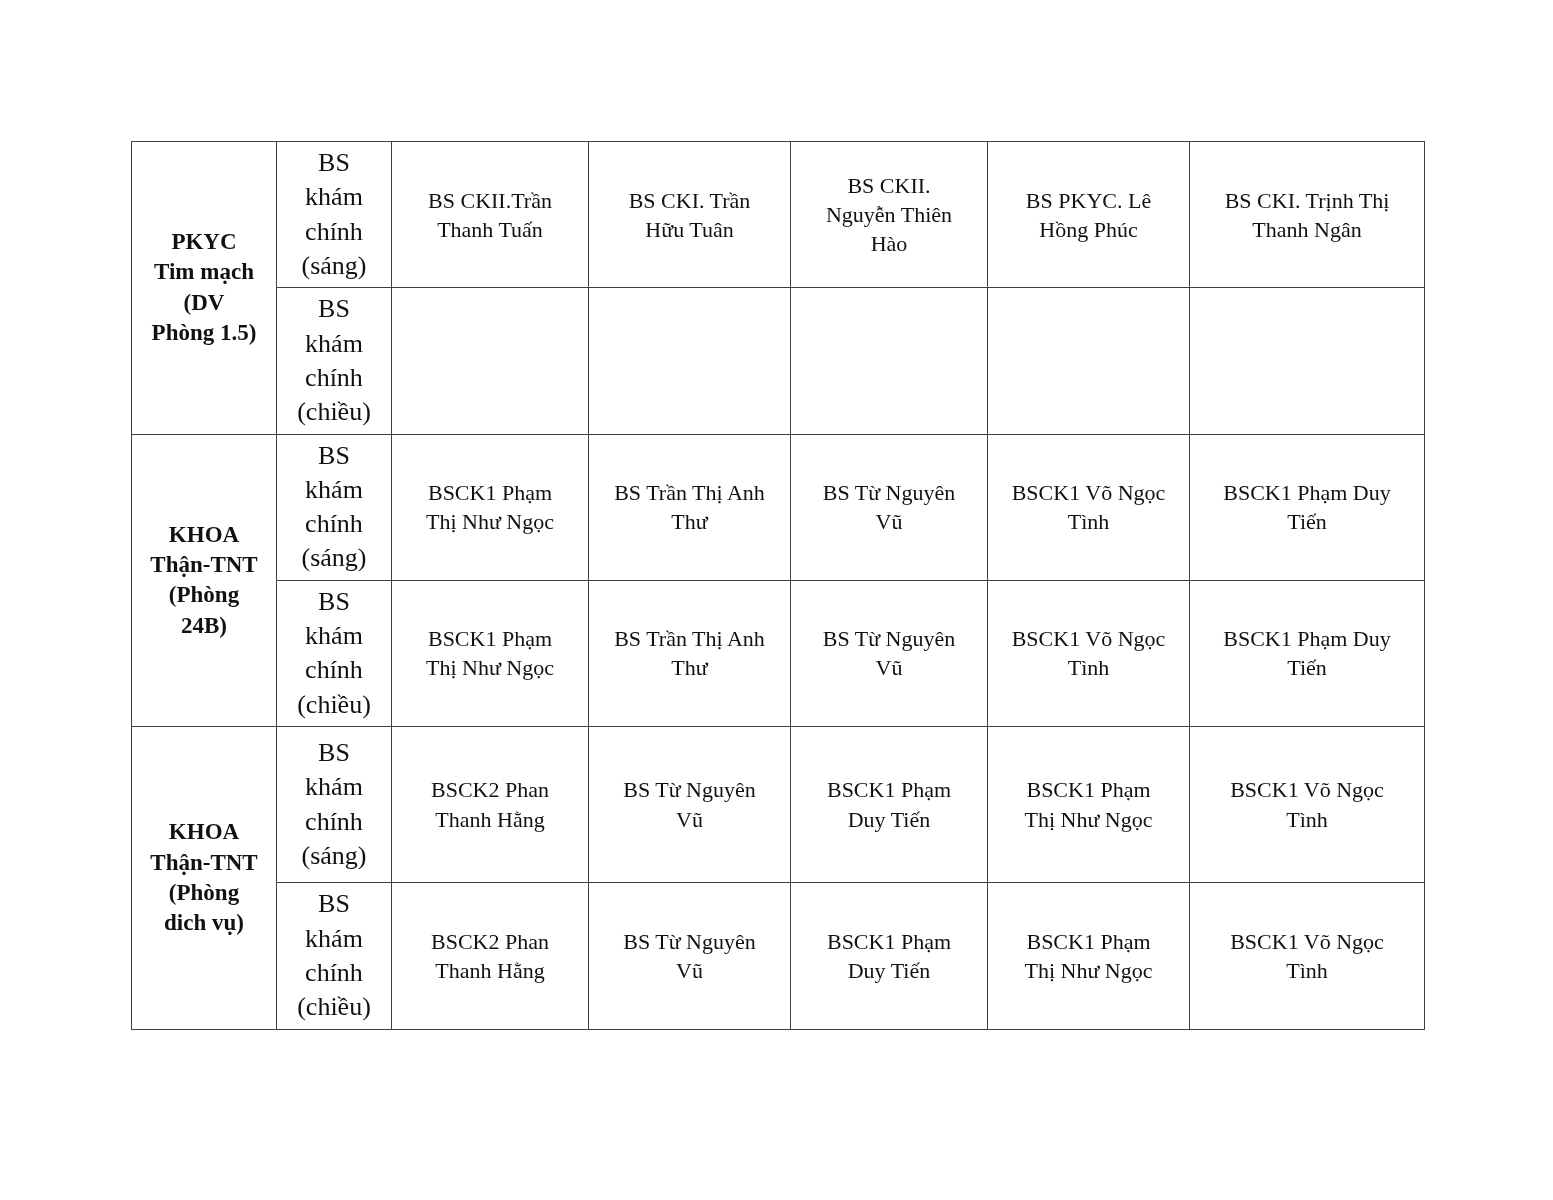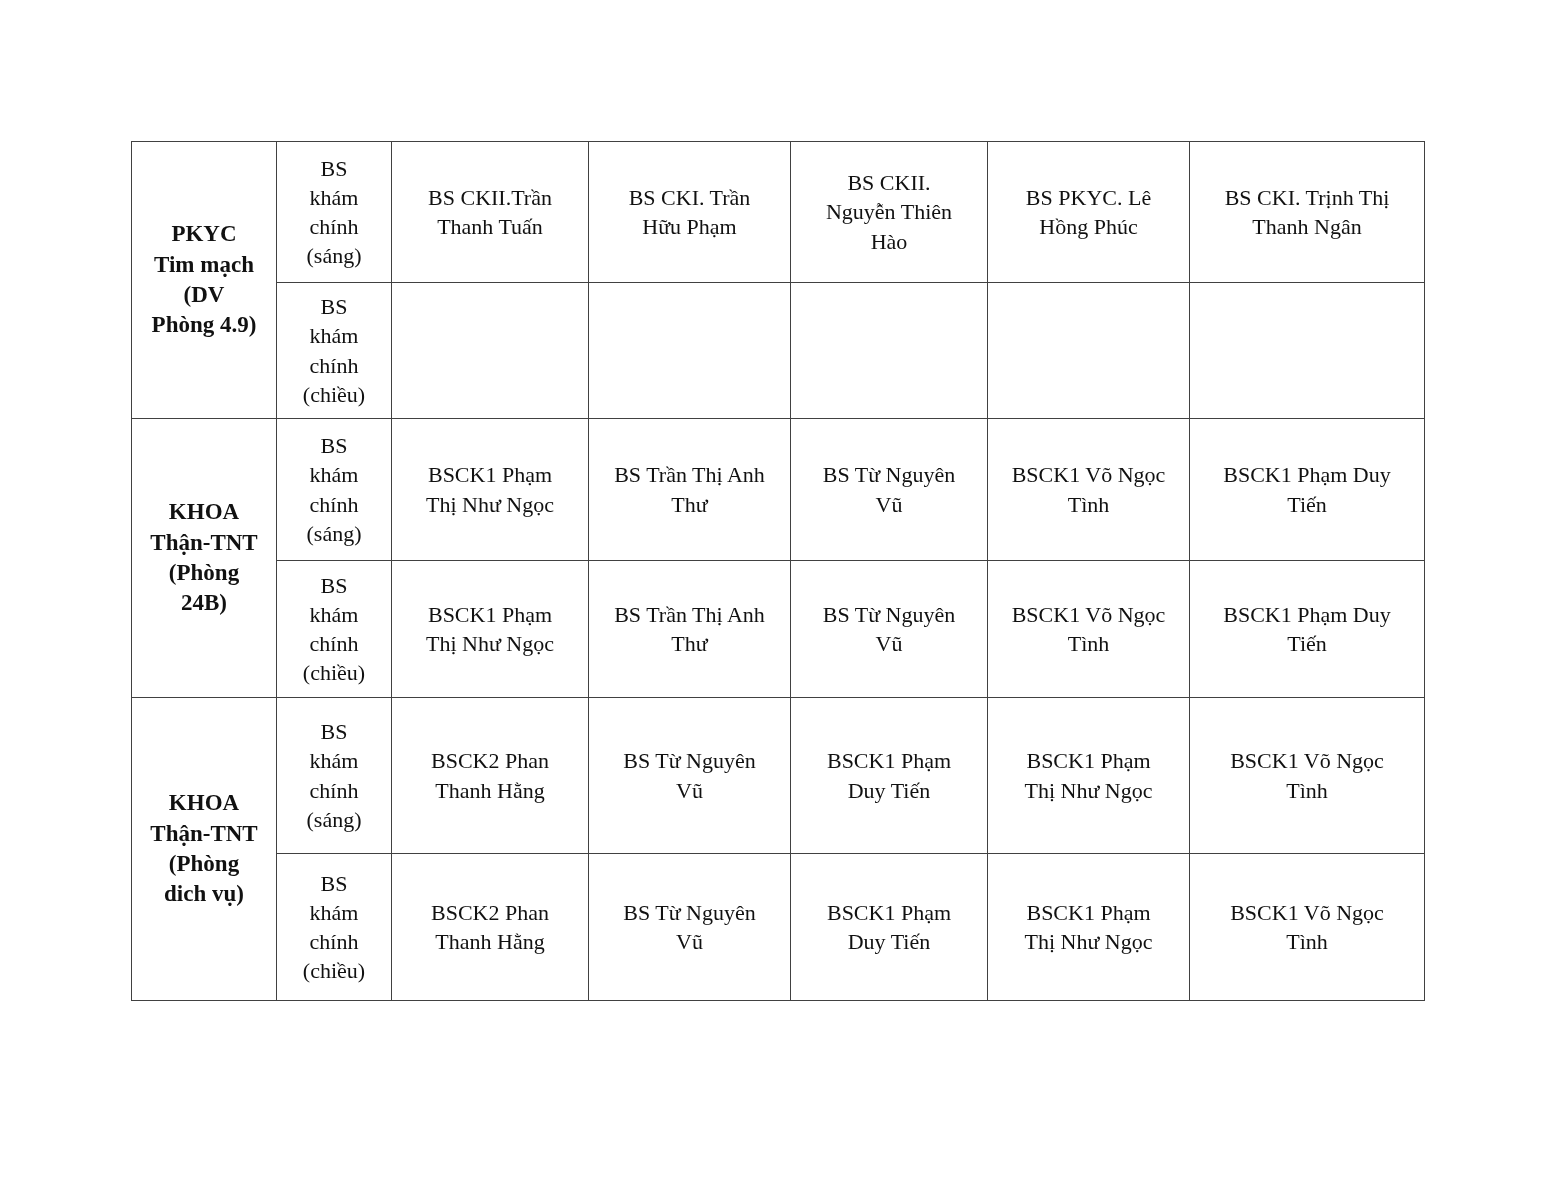--- a/index.html
+++ b/index.html
@@ -31,21 +31,21 @@
     white-space: pre-line;
     padding: 4px 6px;
     box-sizing: border-box;
     line-height: 1.32;
   }
   td.dept {
     font-weight: bold;
     font-size: 23px;
   }
   td.session {
-    font-size: 22px;
+    font-size: 26px;
     font-family: Liberation Serif, serif;
   }
   td.doctor {
     font-size: 22px;
   }
   tr.r1 { height: 141px; }
   tr.r2 { height: 136px; }
   tr.r3 { height: 142px; }
   tr.r4 { height: 137px; }
   tr.r5 { height: 156px; }
@@ -64,29 +64,29 @@
       <col style="width:197px">
       <col style="width:202px">
       <col style="width:235px">
     </colgroup>
     <tbody>
 
       <tr class="r1">
         <td class="dept" rowspan="2">PKYC
 Tim mạch
 (DV
-Phòng 4.9)</td>
+Phòng 1.5)</td>
         <td class="session">BS
 khám
 chính
 (sáng)</td>
         <td class="doctor">BS CKII.Trần
 Thanh Tuấn</td>
         <td class="doctor">BS CKI. Trần
-Hữu Phạm</td>
+Hữu Tuân</td>
         <td class="doctor">BS CKII.
 Nguyễn Thiên
 Hào</td>
         <td class="doctor">BS PKYC. Lê
 Hồng Phúc</td>
         <td class="doctor">BS CKI. Trịnh Thị
 Thanh Ngân</td>
       </tr>
       <tr class="r2">
         <td class="session">BS

